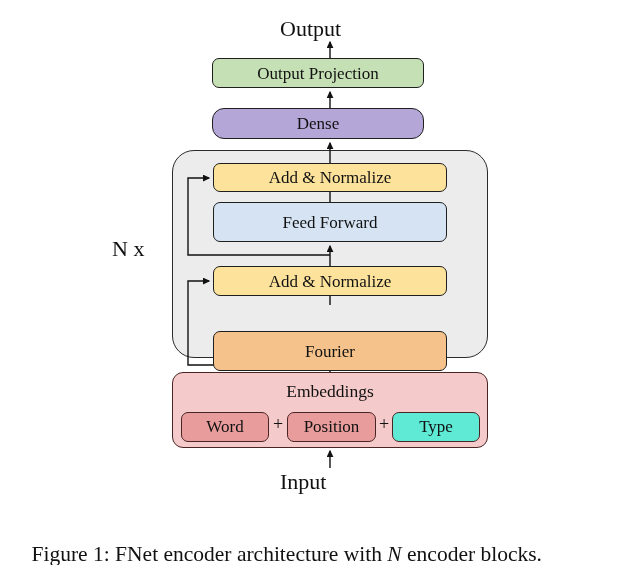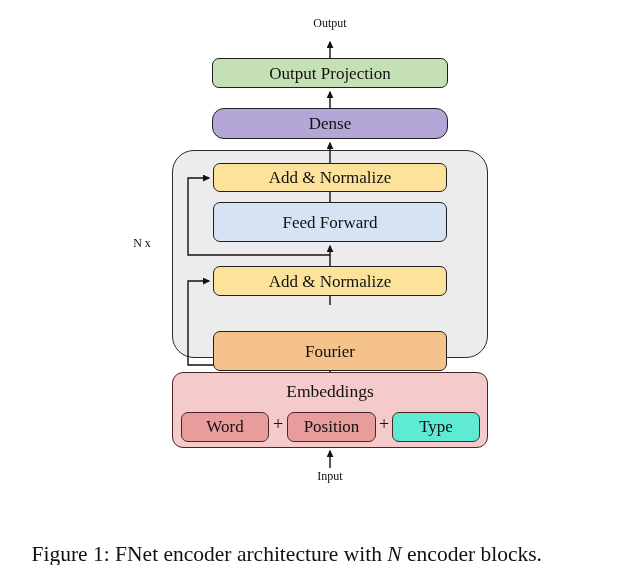--- a/index.html
+++ b/index.html
@@ -25,21 +25,21 @@
     position: absolute;
     display: flex; align-items: center; justify-content: center;
     border: 1.4px solid #1f1f1f;
     border-radius: 7px;
     font-size: 17px;
     line-height: 1;
     box-sizing: border-box;
     z-index: 2;
     text-align: center;
   }
-  .stage-box { left: 212px; width: 236px; }
+  .stage-box { left: 212px; width: 212px; }
   .inner-box { left: 213px; width: 234px; }
   #encoder-block {
     position: absolute;
     left: 172px; top: 150px; width: 316px; height: 208px;
     background: #ececec;
     border: 1.4px solid #2a2a2a;
     border-radius: 22px;
     box-sizing: border-box;
     z-index: 0;
   }
@@ -65,23 +65,23 @@
     font-size: 17px;
     box-sizing: border-box;
   }
   .plus-sign {
     position: absolute; top: 41px;
     font-size: 18px;
     width: 12px; text-align: center;
   }
   .float-label {
     position: absolute;
-    font-size: 12px;
+    font-size: 22px;
     z-index: 2;
-    text-align: center;
+    text-align: left;
   }
   #caption {
     position: absolute;
     left: 10px; top: 517px;
     width: 610px;
     font-size: 21.5px;
     z-index: 2;
     white-space: pre;
   }
   #caption .math-var { font-style: italic; }

